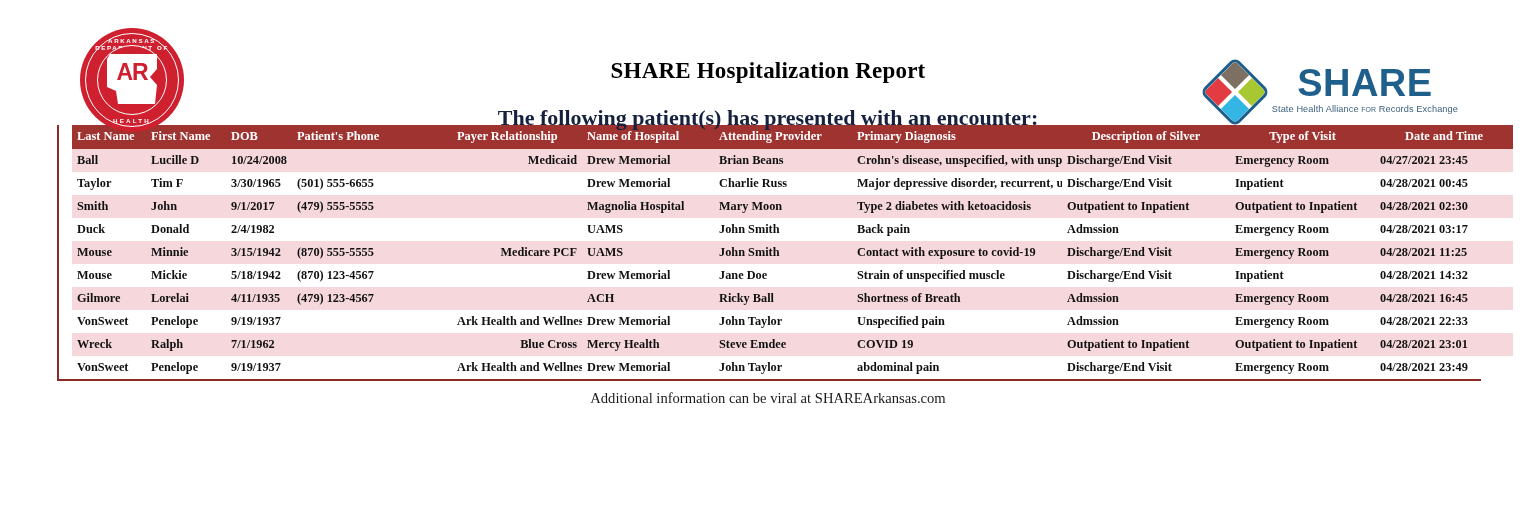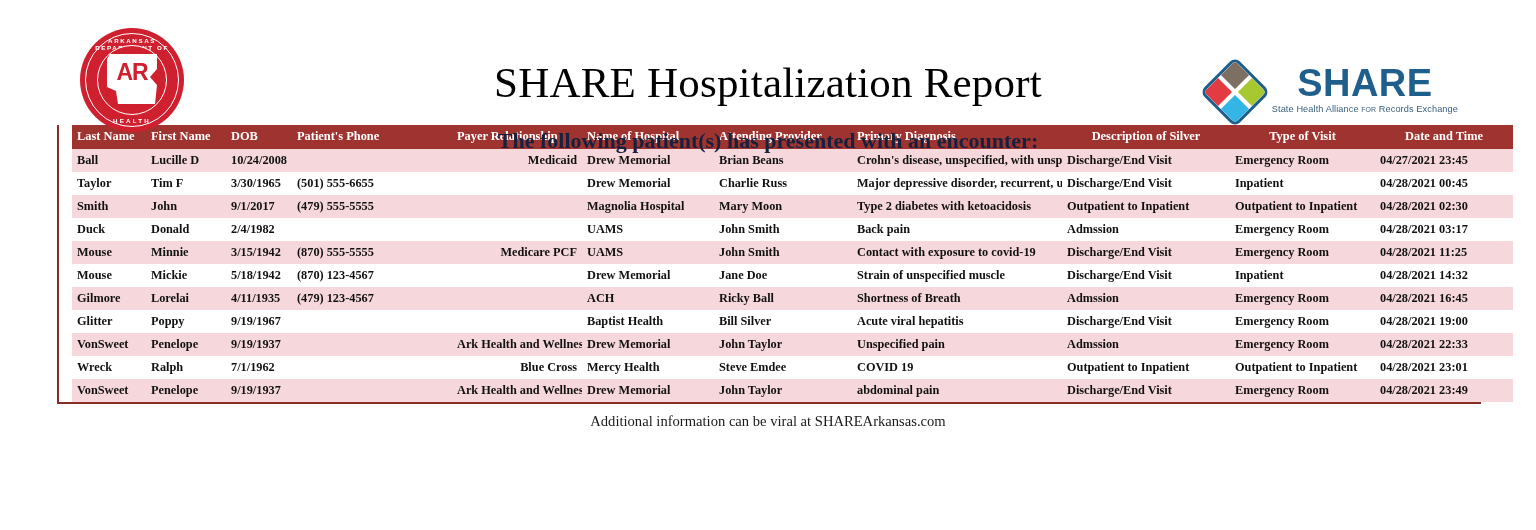--- a/index.html
+++ b/index.html
@@ -99,22 +99,22 @@
 
   .title-block {
     position: absolute;
     left: 0;
     right: 0;
     top: 0;
     text-align: center;
   }
   .report-title {
     margin-top: 58px;
-    font-size: 43px;
-    font-weight: normal;
+    font-size: 23px;
+    font-weight: bold;
     letter-spacing: 0.2px;
     color: #000000;
   }
   .report-subtitle {
     margin-top: 21px;
     font-size: 22px;
     font-weight: bold;
     color: #16213e;
   }
 
@@ -402,33 +402,20 @@
             <td>(479) 123-4567</td>
             <td class="right"></td>
             <td>ACH</td>
             <td>Ricky Ball</td>
             <td>Shortness of Breath</td>
             <td>Admssion</td>
             <td>Emergency Room</td>
             <td>04/28/2021 16:45</td>
           </tr>
           <tr>
-            <td>Glitter</td>
-            <td>Poppy</td>
-            <td>9/19/1967</td>
-            <td></td>
-            <td class="right"></td>
-            <td>Baptist Health</td>
-            <td>Bill Silver</td>
-            <td>Acute viral hepatitis</td>
-            <td>Discharge/End Visit</td>
-            <td>Emergency Room</td>
-            <td>04/28/2021 19:00</td>
-          </tr>
-          <tr>
             <td>VonSweet</td>
             <td>Penelope</td>
             <td>9/19/1937</td>
             <td></td>
             <td class="right">Ark Health and Wellness</td>
             <td>Drew Memorial</td>
             <td>John Taylor</td>
             <td>Unspecified pain</td>
             <td>Admssion</td>
             <td>Emergency Room</td>

